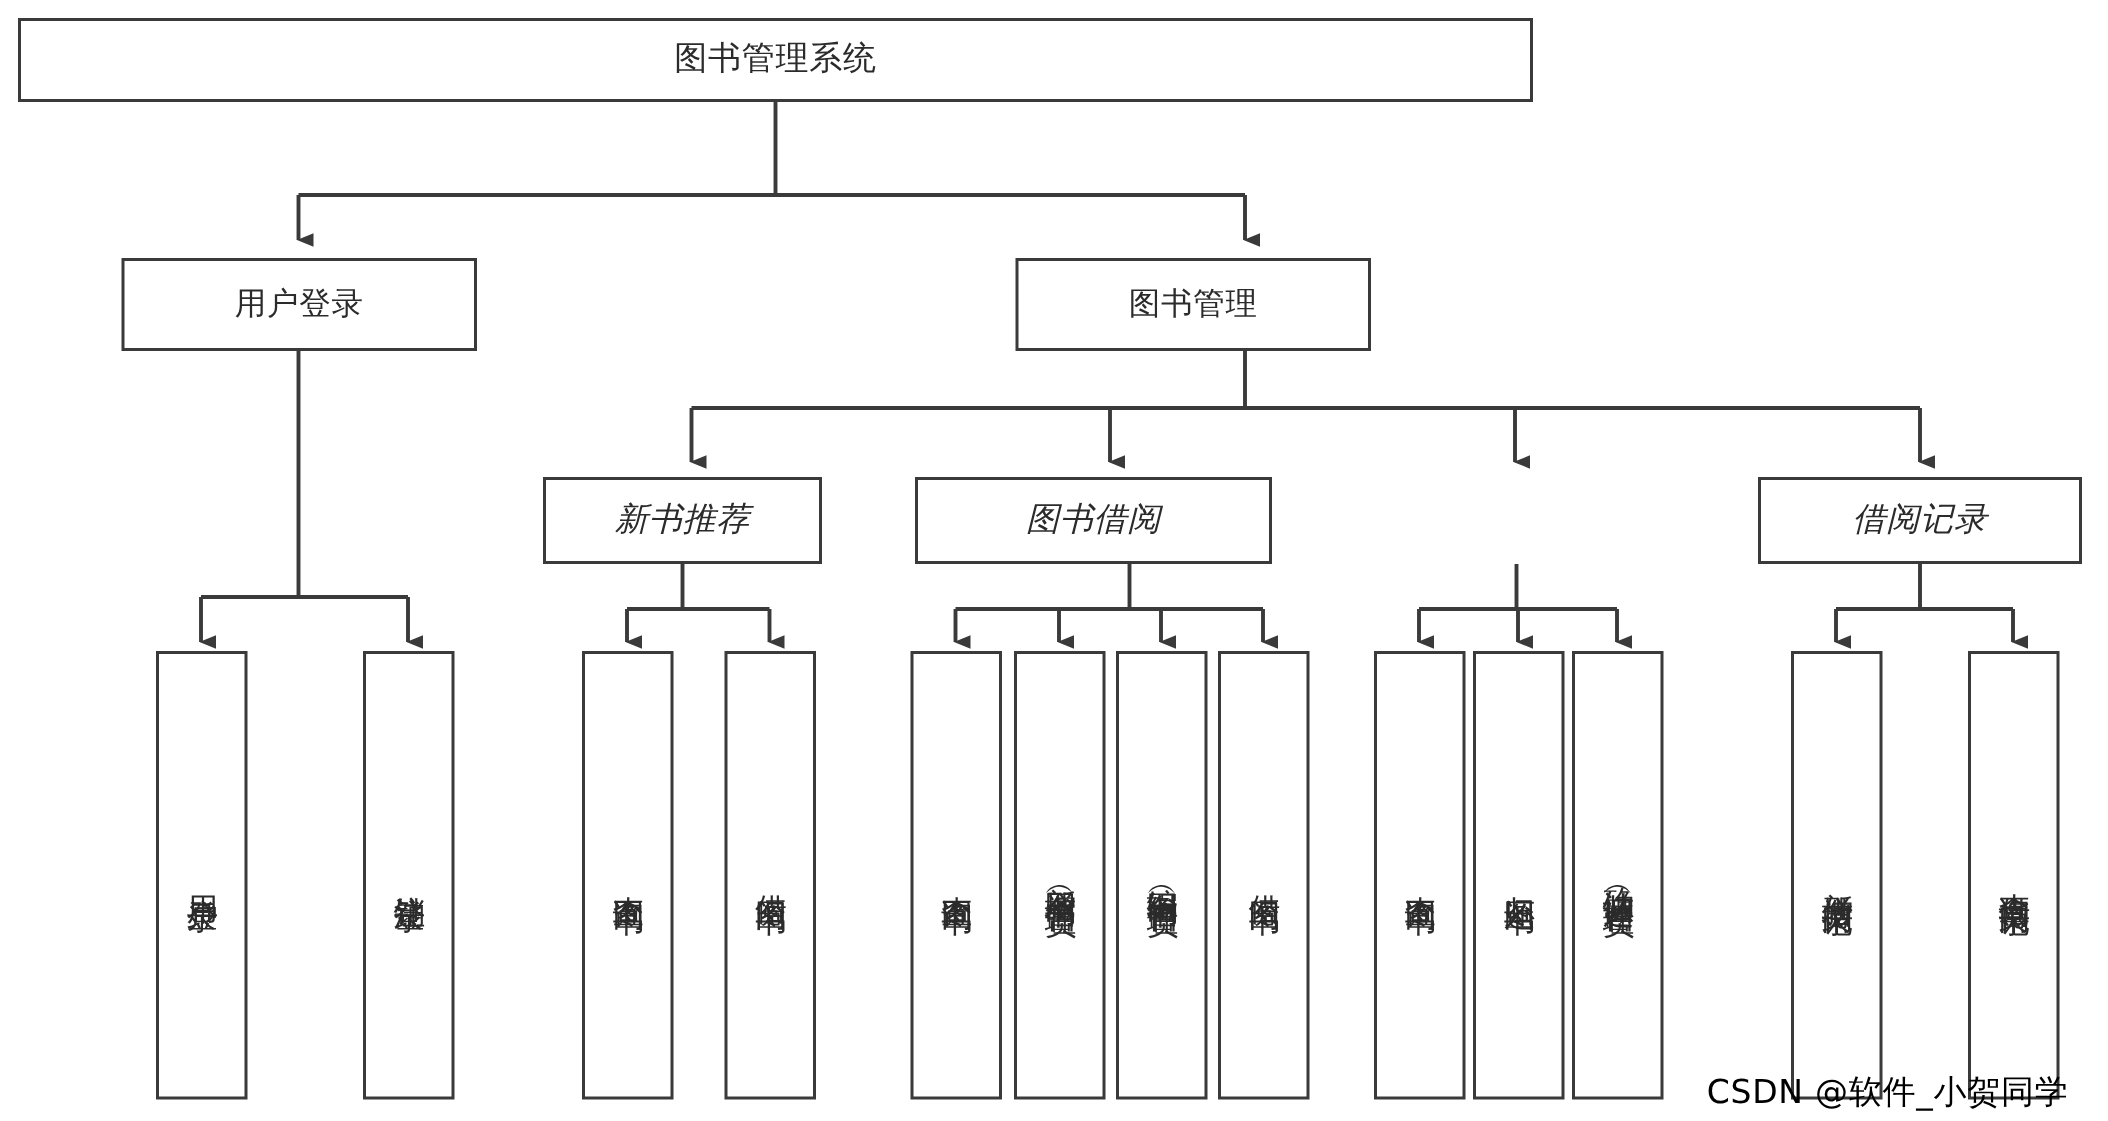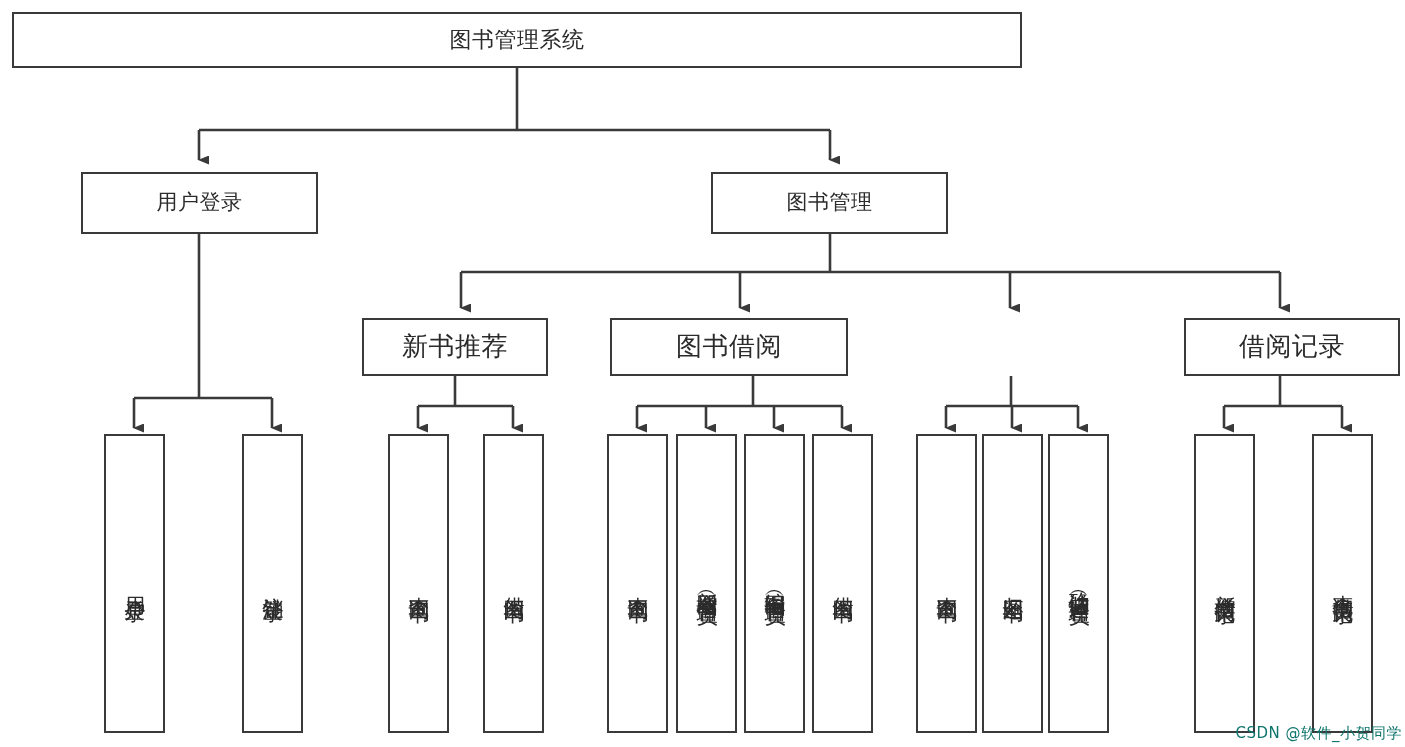--- a/index.html
+++ b/index.html
@@ -35,21 +35,21 @@
     justify-content: center;
     color: #2b2b2b;
   }
   .node .label {
     display: block;
     line-height: 1.12;
     letter-spacing: 0.5px;
   }
   .node.root .label { font-size: 22px; }
   .node.level1 .label { font-size: 21px; }
-  .node.level2 .label { font-size: 26px; }
+  .node.level2 .label { font-size: 22px; font-style: italic; }
   .node.leaf {
     align-items: flex-start;
     padding-top: 10px;
   }
   .node.leaf .label {
     writing-mode: vertical-rl;
     text-orientation: upright;
     font-size: 21px;
     line-height: 1.0;
     letter-spacing: 2px;
@@ -58,24 +58,24 @@
   .node.leaf.tall-text {
     align-items: center;
     padding-top: 0;
   }
   .node.leaf.short-text {
     align-items: center;
     padding-top: 0;
   }
   #watermark {
     position: absolute;
-    right: 3px;
+    right: 26px;
     bottom: 4px;
-    font-size: 15px;
-    color: #0f766e;
+    font-size: 22px;
+    color: #000000;
     white-space: nowrap;
     letter-spacing: 0.5px;
   }
 </style>
 </head>
 <body>
 
 <div id="canvas">
 
   <svg id="edges" viewBox="0 0 1405 747" xmlns="http://www.w3.org/2000/svg">
@@ -128,31 +128,31 @@
     </g>
   </svg>
 
   <div class="node root" style="left:12px; top:12px; width:1010px; height:56px;">
     <span class="label">图书管理系统</span>
   </div>
 
   <div class="node level1" style="left:81px; top:172px; width:237px; height:62px;">
     <span class="label">用户登录</span>
   </div>
-  <div class="node level1" style="left:711px; top:172px; width:237px; height:62px;">
+  <div class="node level1" style="left:677px; top:172px; width:237px; height:62px;">
     <span class="label">图书管理</span>
   </div>
 
   <div class="node level2" style="left:362px; top:318px; width:186px; height:58px;">
     <span class="label">新书推荐</span>
   </div>
   <div class="node level2" style="left:610px; top:318px; width:238px; height:58px;">
     <span class="label">图书借阅</span>
   </div>
-  <div class="node level2" style="left:1172px; top:318px; width:216px; height:58px;margin-left:12px;">
+  <div class="node level2" style="left:1172px; top:318px; width:216px; height:58px;">
     <span class="label">借阅记录</span>
   </div>
 
   <div class="node leaf short-text" style="left:104px; top:434px; width:61px; height:299px;">
     <span class="label">用户登录</span>
   </div>
   <div class="node leaf short-text" style="left:242px; top:434px; width:61px; height:299px;">
     <span class="label">注销登录</span>
   </div>
 

